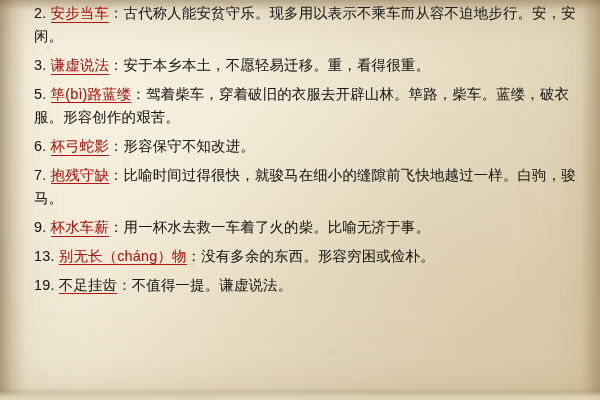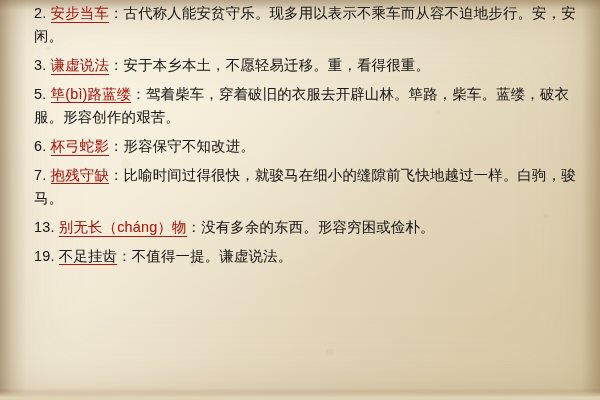--- a/index.html
+++ b/index.html
@@ -141,18 +141,19 @@
   <div class="left-edge"></div>
   <div class="right-edge"></div>
   <div class="bottom-edge"></div>
 
   <div id="entries">
       <p class="entry"><span class="num">2.</span> <span class="term">安步当车</span><span>：</span><span>古代称人能安贫守乐。现多用以表示不乘车而从容不迫地步行。安，安闲。</span></p>
       <p class="entry"><span class="num">3.</span> <span class="term">谦虚说法</span><span>：</span><span>安于本乡本土，不愿轻易迁移。重，看得很重。</span></p>
       <p class="entry"><span class="num">5.</span> <span class="term">筚(bì)路蓝缕</span><span>：</span><span>驾着柴车，穿着破旧的衣服去开辟山林。筚路，柴车。蓝缕，破衣服。形容创作的艰苦。</span></p>
       <p class="entry"><span class="num">6.</span> <span class="term">杯弓蛇影</span><span>：</span><span>形容保守不知改进。</span></p>
       <p class="entry"><span class="num">7.</span> <span class="term">抱残守缺</span><span>：</span><span>比喻时间过得很快，就骏马在细小的缝隙前飞快地越过一样。白驹，骏马。</span></p>
+      <p class="entry"><span class="num">9.</span> <span class="term">杯水车薪</span><span>：</span><span>用一杯水去救一车着了火的柴。比喻无济于事。</span></p>
       <p class="entry"><span class="num">13.</span> <span class="term">别无长（cháng）物</span><span>：</span><span>没有多余的东西。形容穷困或俭朴。</span></p>
       <p class="entry cut"><span class="num">19.</span> <span class="term plain-term">不足挂齿</span><span>：</span><span>不值得一提。谦虚说法。</span></p>
     </div>
 
   <div id="clipper"></div>
 </div>
 
 </body></html>

